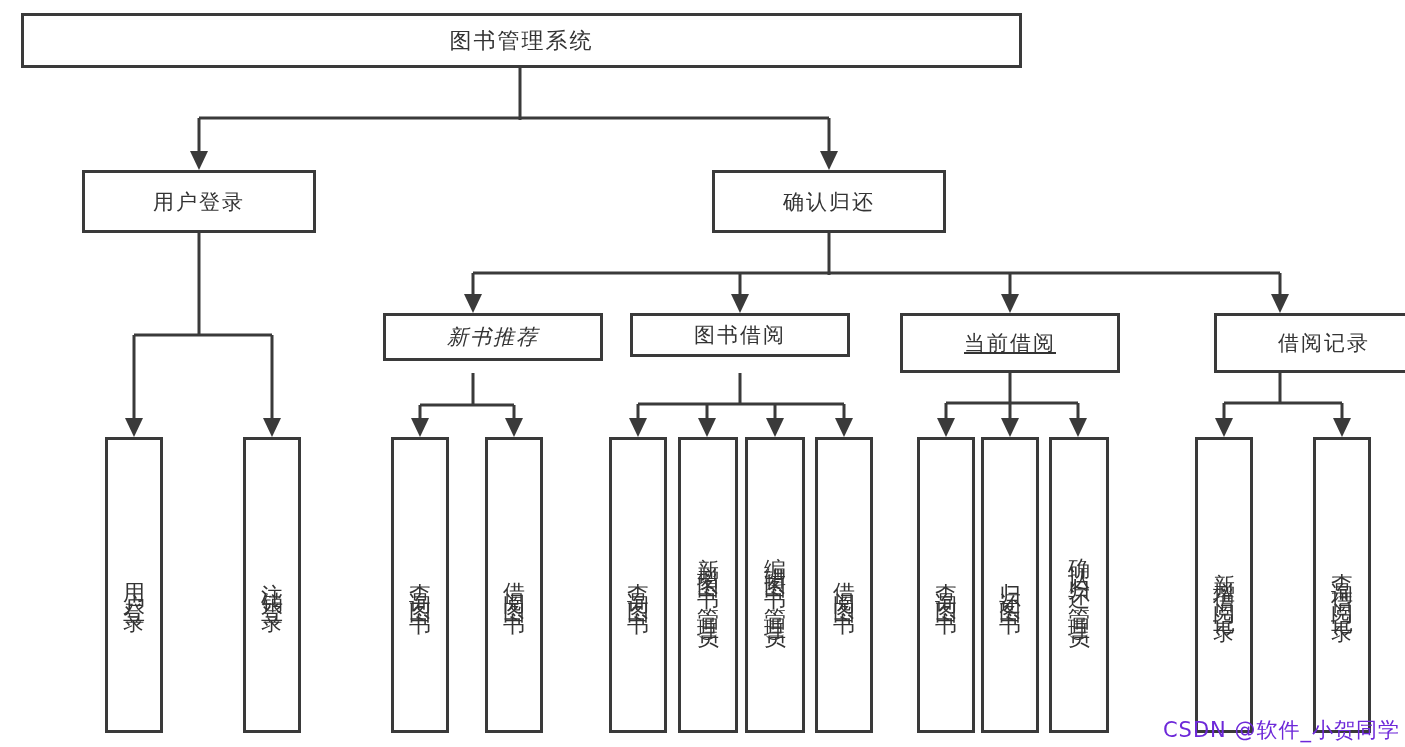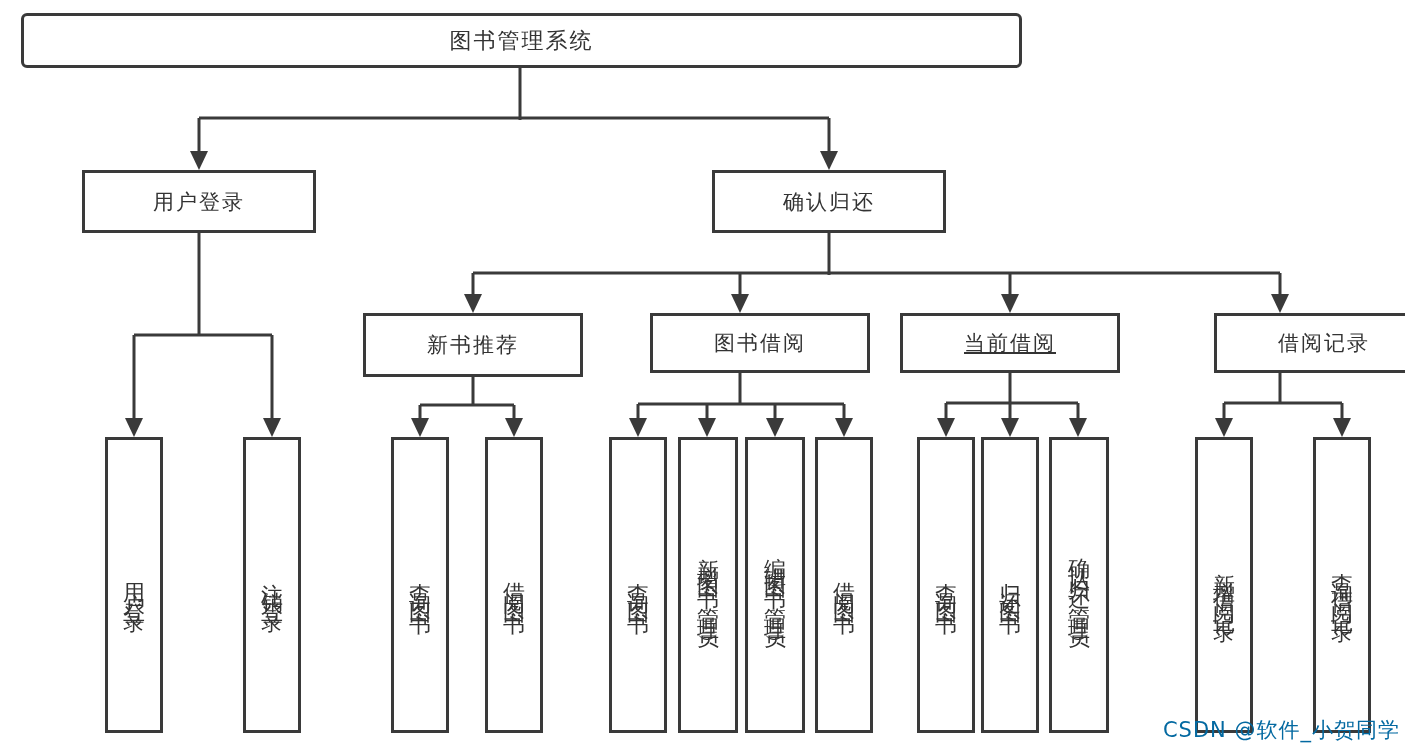--- a/index.html
+++ b/index.html
@@ -54,21 +54,21 @@
     text-orientation: mixed;
     font-size: 22px;
     line-height: 1.1;
     letter-spacing: 10px;
     white-space: nowrap;
   }
   .watermark {
     position: absolute;
     right: 5px;
     bottom: 3px;
-    color: #0369a1;
+    color: #6d28d9;
     font-size: 21px;
     letter-spacing: 1px;
     white-space: nowrap;
   }
 </style>
 </head>
 <body>
 
 <div class="stage">
 
@@ -123,35 +123,35 @@
       <polygon points="766,418 784,418 775,437"></polygon>
       <polygon points="835,418 853,418 844,437"></polygon>
       <polygon points="937,418 955,418 946,437"></polygon>
       <polygon points="1001,418 1019,418 1010,437"></polygon>
       <polygon points="1069,418 1087,418 1078,437"></polygon>
       <polygon points="1215,418 1233,418 1224,437"></polygon>
       <polygon points="1333,418 1351,418 1342,437"></polygon>
     </g>
   </svg>
 
-  <div class="box h root" style="left:21px; top:13px; width:1001px; height:55px;border-radius:6px;">
+  <div class="box h root" style="left:21px; top:13px; width:1001px; height:55px;">
     <span>图书管理系统</span>
   </div>
 
   <div class="box h" style="left:82px; top:170px; width:234px; height:63px;">
     <span>用户登录</span>
   </div>
   <div class="box h" style="left:712px; top:170px; width:234px; height:63px;">
     <span>确认归还</span>
   </div>
 
-  <div class="box h" style="left:363px; top:313px; width:220px; height:64px;">
+  <div class="box h" style="left:383px; top:313px; width:220px; height:48px;font-style:italic;">
     <span>新书推荐</span>
   </div>
-  <div class="box h" style="left:650px; top:313px; width:220px; height:60px;">
+  <div class="box h" style="left:630px; top:313px; width:220px; height:44px;">
     <span>图书借阅</span>
   </div>
   <div class="box h" style="left:900px; top:313px; width:220px; height:60px;text-decoration:underline;">
     <span>当前借阅</span>
   </div>
   <div class="box h" style="left:1214px; top:313px; width:220px; height:60px;">
     <span>借阅记录</span>
   </div>
 
   <div class="box v" style="left:105px; top:437px; width:58px; height:296px;">

